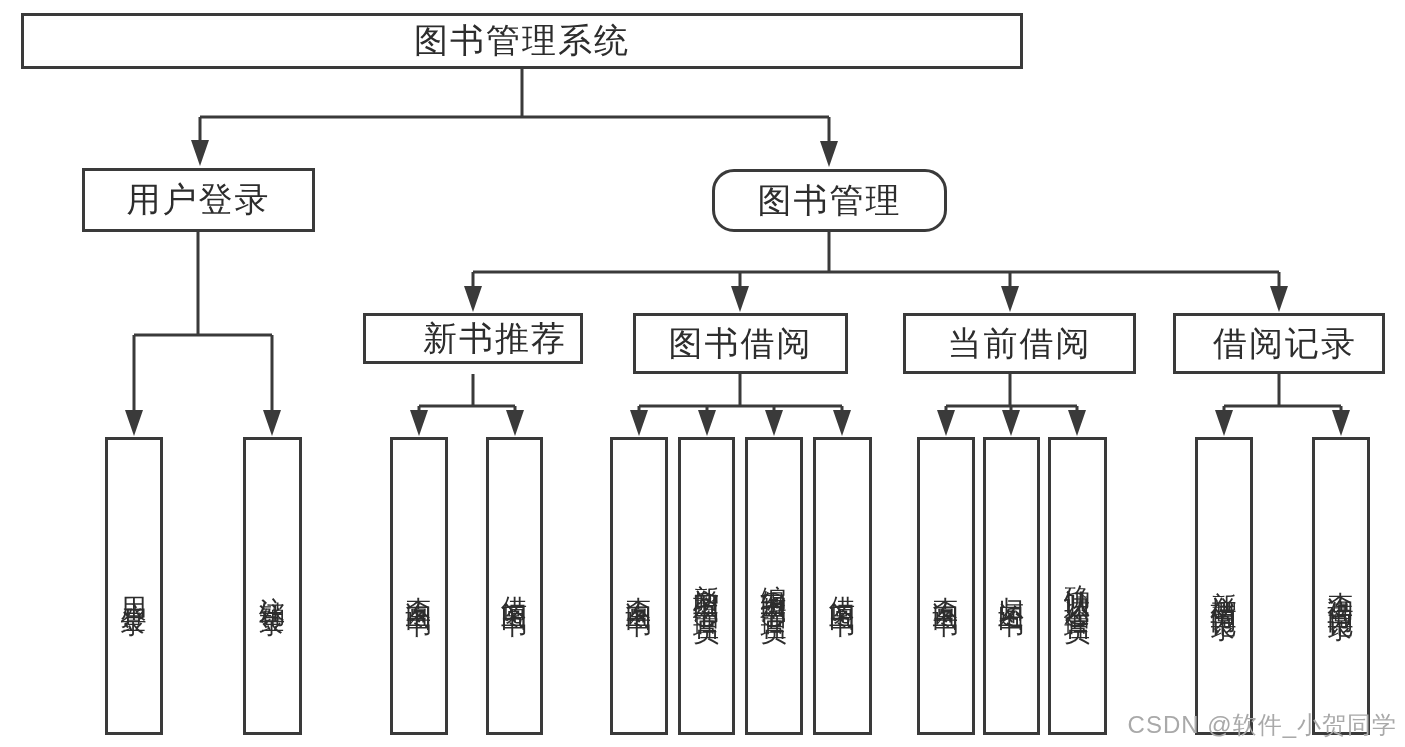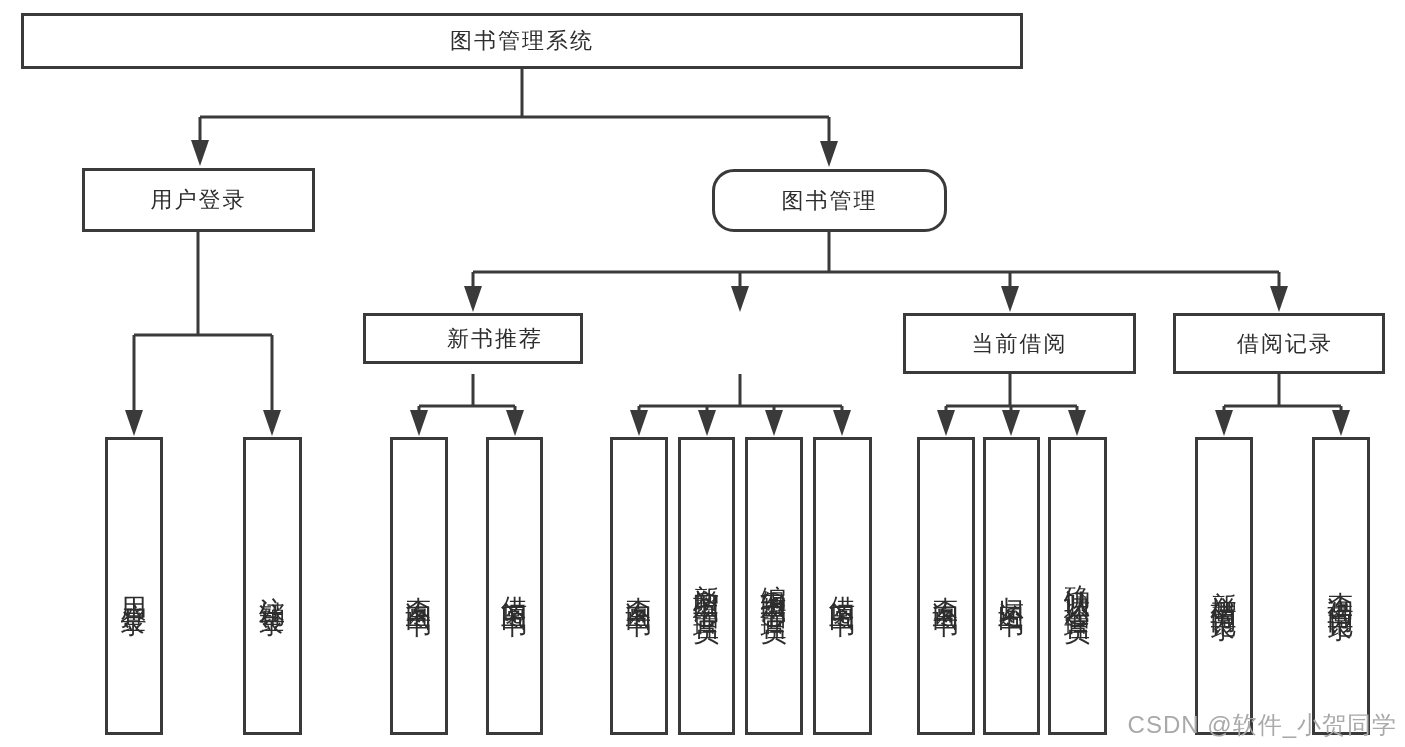--- a/index.html
+++ b/index.html
@@ -14,21 +14,21 @@
   .node{
     position:absolute;
     box-sizing:border-box;
     border:3px solid #3a3a3a;
     background:#ffffff;
     display:flex;align-items:center;justify-content:center;
     z-index:2;
   }
   .node-h .lbl{
     color:#2d2d2d;
-    font-size:22px;
+    font-size:34px;
     letter-spacing:2px;
     white-space:nowrap;
   }
   .node-v .lbl{
     writing-mode:vertical-rl;
     text-orientation:mixed;
     color:#2d2d2d;
     font-size:26px;
     letter-spacing:5px;
     line-height:1;
@@ -91,20 +91,23 @@
   <div class="node node-h" style="left:82px;top:168px;width:233px;height:64px;">
     <span class="lbl">用户登录</span>
   </div>
   <div class="node node-h" style="left:712px;top:169px;width:235px;height:63px;border-radius:22px;">
     <span class="lbl">图书管理</span>
   </div>
 
   <div class="node node-h" style="left:363px;top:313px;width:220px;height:51px;padding-left:44px;">
     <span class="lbl">新书推荐</span>
   </div>
+  <div class="node node-h" style="left:633px;top:313px;width:215px;height:61px;">
+    <span class="lbl">图书借阅</span>
+  </div>
   <div class="node node-h" style="left:903px;top:313px;width:233px;height:61px;">
     <span class="lbl">当前借阅</span>
   </div>
   <div class="node node-h" style="left:1173px;top:313px;width:212px;height:61px;padding-left:12px;">
     <span class="lbl">借阅记录</span>
   </div>
 
   <div class="node node-v" style="left:105px;top:437px;width:58px;height:298px;">
     <span class="lbl">用户登录</span>
   </div>

